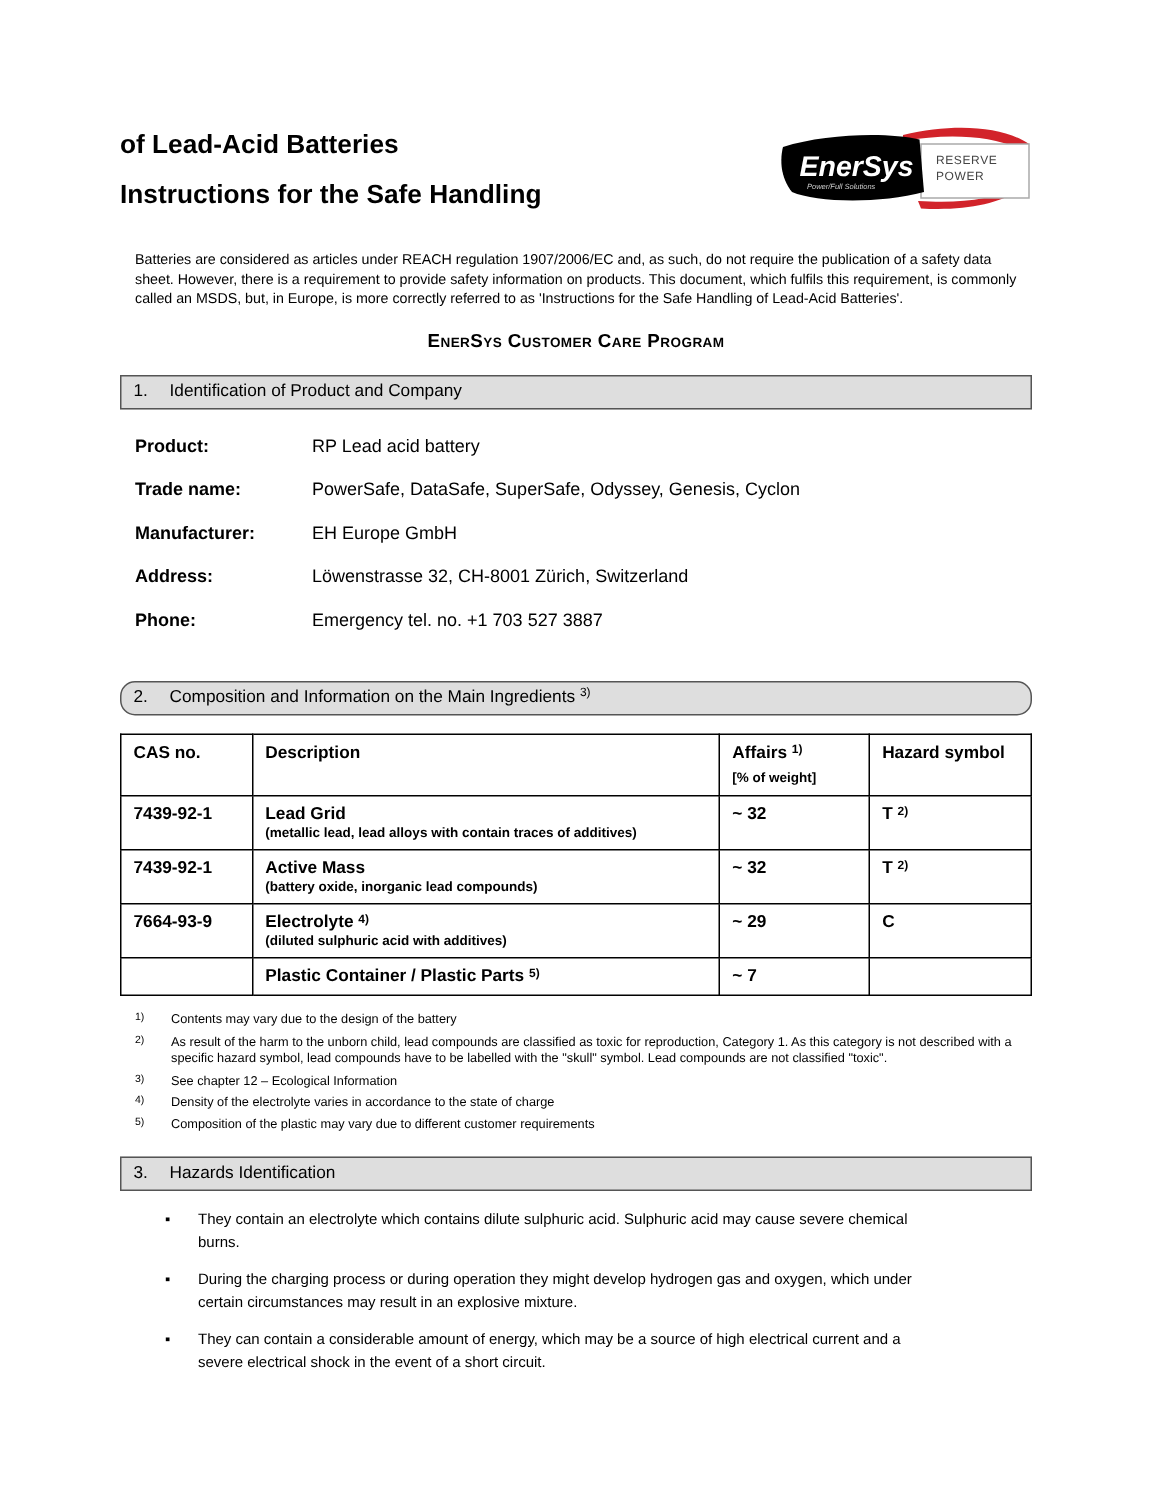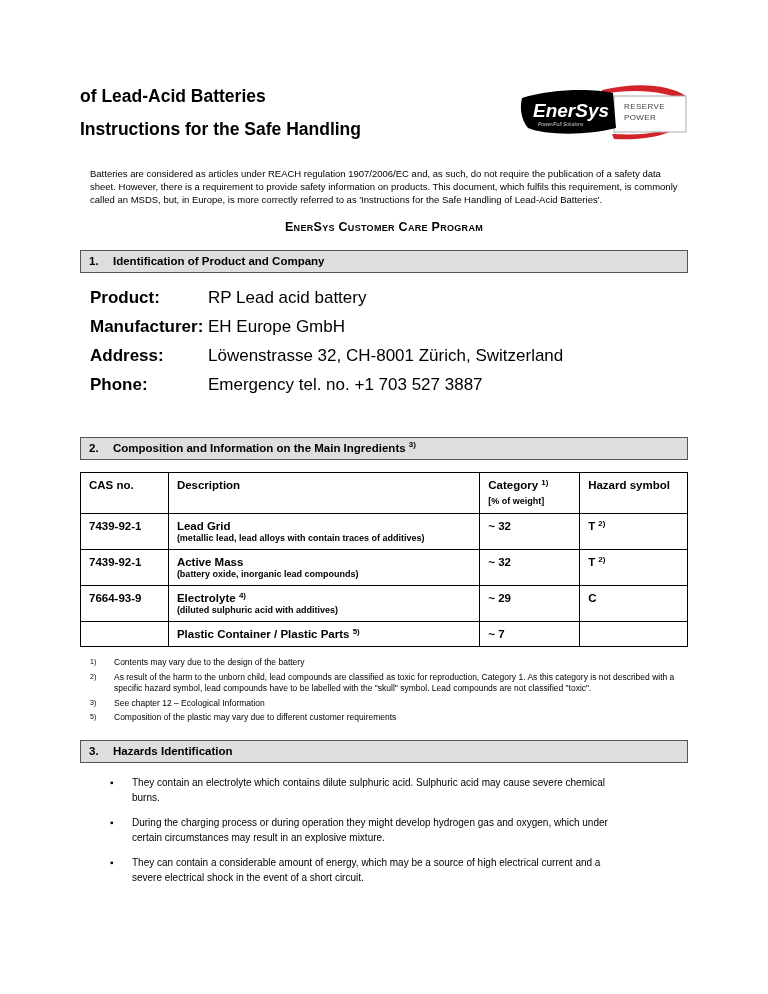--- a/index.html
+++ b/index.html
@@ -26,28 +26,28 @@
   
   .intro { font-size: 9.5px; line-height: 13px; margin: 0 6px 12px 10px; }
   .program-heading {
     text-align: center; font-weight: bold; font-size: 12.5px;
     font-variant: small-caps; letter-spacing: 0.3px; margin: 14px 0 10px 0;
   }
 
   
   .section-bar {
     border: 1px solid #555555; background: #dedede;
-    font-size: 11.5px; font-weight: bold;
+    font-size: 11.5px; font-weight: normal;
     padding: 4px 8px 5px 8px; margin: 16px 0 12px 0;
   }
   .sec-num { display: inline-block; width: 24px; }
 
   
   .fields { padding: 6px 0 4px 10px; }
-  .field-row { display: flex; font-size: 17px; margin-bottom: 16px; line-height: 13px; align-items: flex-end; }
+  .field-row { display: flex; font-size: 12px; margin-bottom: 16px; line-height: 13px; align-items: flex-end; }
   .field-label { width: 118px; flex: 0 0 118px; font-weight: bold; }
   .field-value { flex: 1; }
 
   
   .comp-table { border-collapse: collapse; width: 100%; margin-top: 2px; padding-left: 16px; }
   .comp-table th, .comp-table td {
     border: 1px solid #000000; padding: 5px 8px;
     font-size: 11.5px; vertical-align: top; text-align: left; line-height: 14px; font-weight: bold;
   }
   .comp-table th { font-weight: bold; }
@@ -104,44 +104,48 @@
   <div class="section-bar">
     <span class="sec-num">1.</span><span>Identification of Product and Company</span>
   </div>
 
   <div class="fields">
     <div class="field-row">
       <span class="field-label">Product:</span>
       <span class="field-value">RP Lead acid battery</span>
     </div>
     <div class="field-row">
+      <span class="field-label">Trade name:</span>
+      <span class="field-value">PowerSafe, DataSafe, SuperSafe, Odyssey, Genesis, Cyclon</span>
+    </div>
+    <div class="field-row">
       <span class="field-label">Manufacturer:</span>
       <span class="field-value">EH Europe GmbH</span>
     </div>
     <div class="field-row">
       <span class="field-label">Address:</span>
       <span class="field-value">Löwenstrasse 32, CH-8001 Zürich, Switzerland</span>
     </div>
     <div class="field-row">
       <span class="field-label">Phone:</span>
       <span class="field-value">Emergency tel. no. +1 703 527 3887</span>
     </div>
   </div>
 
-  <div class="section-bar" style="margin-top:26px;">
+  <div class="section-bar" style="margin-top:14px;border-radius:10px;">
     <span class="sec-num">2.</span><span>Composition and Information on the Main Ingredients</span>&nbsp;<sup class="sup">3)</sup>
   </div>
 
   <table class="comp-table">
     <thead>
       <tr>
         <th class="col-cas">CAS no.</th>
         <th class="col-desc">Description</th>
         <th class="col-content">
-          <div><span>Category</span> <sup class="sup">1)</sup></div>
+          <div><span>Affairs</span> <sup class="sup">1)</sup></div>
           <div class="th-sub">[% of weight]</div>
         </th>
         <th class="col-hazard">Hazard symbol</th>
       </tr>
     </thead>
     <tbody>
       <tr>
         <td>7439-92-1</td>
         <td><span>Lead Grid</span><sup class="sup"></sup><div class="desc-sub">(metallic lead, lead alloys with contain traces of additives)</div></td>
         <td class="center">~ 32</td>
@@ -175,20 +179,24 @@
     </div>
     <div class="footnote">
       <span class="fn-marker">2)</span>
       <span class="fn-text">As result of the harm to the unborn child, lead compounds are classified as toxic for reproduction, Category 1. As this category is not described with a specific hazard symbol, lead compounds have to be labelled with the "skull" symbol. Lead compounds are not classified "toxic".</span>
     </div>
     <div class="footnote">
       <span class="fn-marker">3)</span>
       <span class="fn-text">See chapter 12 – Ecological Information</span>
     </div>
     <div class="footnote">
+      <span class="fn-marker">4)</span>
+      <span class="fn-text">Density of the electrolyte varies in accordance to the state of charge</span>
+    </div>
+    <div class="footnote">
       <span class="fn-marker">5)</span>
       <span class="fn-text">Composition of the plastic may vary due to different customer requirements</span>
     </div>
   </div>
 
   <div class="section-bar">
     <span class="sec-num">3.</span><span>Hazards Identification</span>
   </div>
 
 

